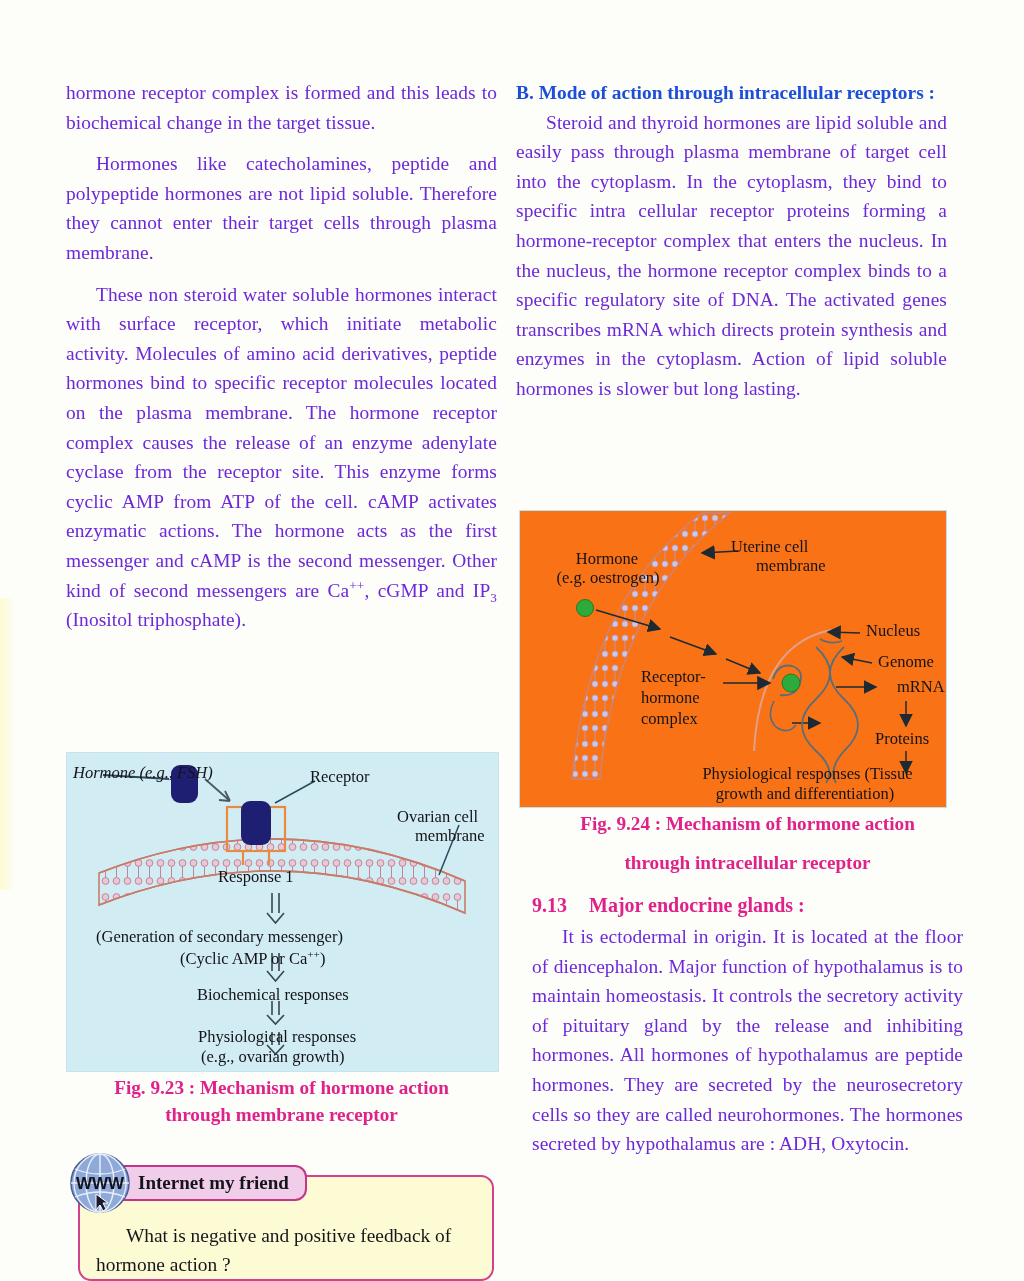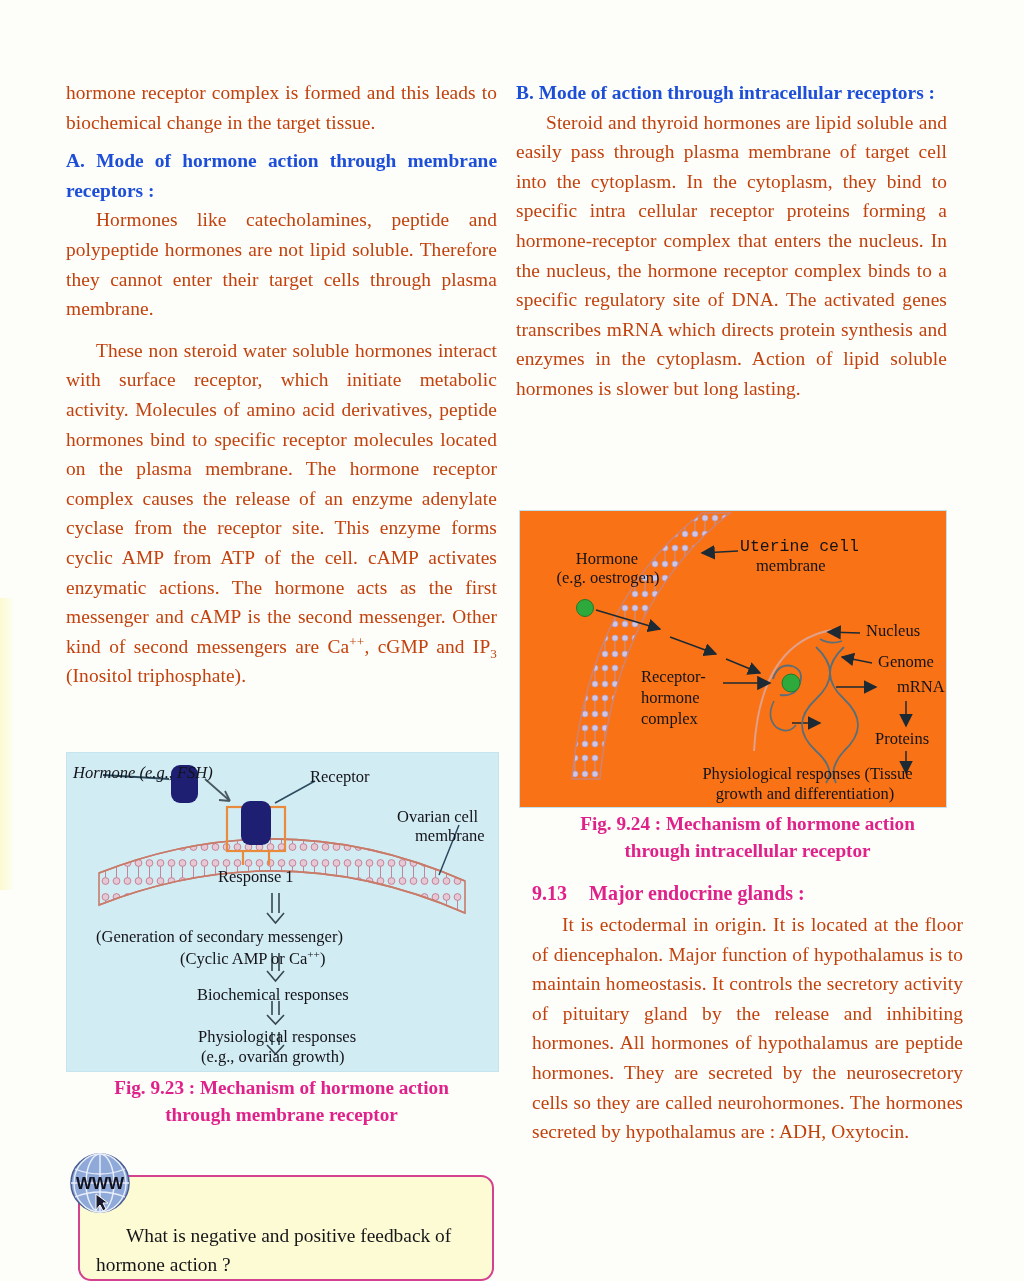--- a/index.html
+++ b/index.html
@@ -21,21 +21,21 @@
   .col{position:absolute;top:78px;width:431px;}
   .col-left{left:66px;}
   .col-right{left:516px;}
 
   p.body{
     margin:0 0 0 0;
     font-size:19.4px;
     line-height:29.6px;
     text-align:justify;
     text-justify:inter-word;
-    color:#c2410c;
+    color:#6d28d9;
     letter-spacing:0.1px;
   }
   p.body + p.body{margin-top:12px;}
   p.indent{text-indent:30px;}
   p.head{
     margin:9px 0 0 0;
     font-size:19.4px;
     line-height:29.6px;
     font-weight:bold;
     text-align:justify;
@@ -128,21 +128,20 @@
 <body>
 
 <div class="page">
 
   <div class="scanband"></div>
 
   <div class="col col-left">
 
     <p class="body">hormone receptor complex is formed and this leads to biochemical change in the target tissue.</p>
 
-    <p class="head">A.  Mode  of  hormone  action  through membrane receptors :</p>
 
     <p class="body indent">Hormones like catecholamines, peptide and polypeptide hormones are not lipid soluble. Therefore they cannot enter their target cells through plasma membrane.</p>
 
     <p class="body indent"><span>These non steroid water soluble hormones interact with surface receptor, which initiate metabolic activity. Molecules of amino acid derivatives, peptide hormones bind to specific receptor molecules located on the plasma membrane. The hormone receptor complex causes the release of an enzyme adenylate cyclase from the receptor site. This enzyme forms cyclic AMP from ATP of the cell. cAMP activates enzymatic actions. The hormone acts as the first messenger and cAMP is the second messenger. Other kind of second messengers are Ca</span><sup class="chg">++</sup><span>, cGMP and IP</span><sub class="sb">3</sub><span> (Inositol triphosphate).</span></p>
   </div>
 
   <div class="fig fig23">
     <svg width="431" height="318" viewBox="0 0 431 318">
       <defs>
         <pattern id="bilayer" x="0" y="0" width="11" height="34" patternUnits="userSpaceOnUse">
@@ -205,20 +204,23 @@
     <div class="lbl" style="left:134px;top:294px;">(e.g., ovarian growth)</div>
   </div>
 
   <div style="position:absolute;left:66px;top:1074px;width:431px;">
     <div class="figcap" style="margin-top:0;">Fig. 9.23 : Mechanism of hormone action</div>
     <div class="figcap" style="margin-top:0;">through membrane receptor</div>
   </div>
 
   <div class="netbox"></div>
 
+  <div class="nettab">
+    <span class="nettab-label">Internet my friend</span>
+  </div>
 
   <div class="globe">
     <svg width="62" height="62" viewBox="0 0 62 62">
       <circle cx="31" cy="31" r="29" fill="#8fa9d8" stroke="#4a5e92" stroke-width="1.6"></circle>
       <ellipse cx="31" cy="31" rx="14" ry="29" fill="none" stroke="#e9eefb" stroke-width="1.5"></ellipse>
       <ellipse cx="31" cy="31" rx="26" ry="29" fill="none" stroke="#e9eefb" stroke-width="1.3"></ellipse>
       <line x1="31" y1="2" x2="31" y2="60" stroke="#e9eefb" stroke-width="1.5"></line>
       <line x1="2" y1="31" x2="60" y2="31" stroke="#e9eefb" stroke-width="1.5"></line>
       <path d="M 6 17 Q 31 27 56 17" fill="none" stroke="#e9eefb" stroke-width="1.3"></path>
       <path d="M 6 45 Q 31 35 56 45" fill="none" stroke="#e9eefb" stroke-width="1.3"></path>
@@ -281,39 +283,39 @@
 
       <line x1="352" y1="152" x2="322" y2="146" stroke="#1d2a33" stroke-width="1.5" marker-end="url(#ah2)"></line>
       <line x1="316" y1="176" x2="356" y2="176" stroke="#1d2a33" stroke-width="1.5" marker-end="url(#ah2)"></line>
       <line x1="386" y1="190" x2="386" y2="215" stroke="#1d2a33" stroke-width="1.5" marker-end="url(#ah2)"></line>
       <line x1="386" y1="240" x2="386" y2="262" stroke="#1d2a33" stroke-width="1.5" marker-end="url(#ah2)"></line>
     </svg>
 
     <div class="lbl c" style="left:22px;top:38px;width:130px;">Hormone</div>
     <div class="lbl c" style="left:13px;top:57px;width:150px;">(e.g. oestrogen)</div>
 
-    <div class="lbl" style="left:220px;top:26px;font-family:Liberation Mono, monospace;">Uterine cell</div>
+    <div class="lbl" style="left:211px;top:26px;">Uterine cell</div>
     <div class="lbl" style="left:236px;top:45px;">membrane</div>
 
     <div class="lbl" style="left:346px;top:110px;">Nucleus</div>
     <div class="lbl" style="left:358px;top:141px;">Genome</div>
     <div class="lbl" style="left:361px;top:166px;margin-left:16px;">mRNA</div>
     <div class="lbl" style="left:355px;top:218px;">Proteins</div>
 
     <div class="lbl" style="left:121px;top:156px;">Receptor-</div>
     <div class="lbl" style="left:121px;top:177px;">hormone</div>
     <div class="lbl" style="left:121px;top:198px;">complex</div>
 
     <div class="lbl c" style="left:160px;top:253px;width:255px;">Physiological responses (Tissue</div>
     <div class="lbl c" style="left:175px;top:273px;width:220px;">growth and differentiation)</div>
   </div>
 
   <div style="position:absolute;left:532px;top:810px;width:431px;">
     <div class="figcap" style="margin-top:0;">Fig. 9.24 : Mechanism of hormone action</div>
-    <div class="figcap" style="margin-top:0;">through intracellular receptor</div>
+    <div class="figcap" style="margin-top:12px;">through intracellular receptor</div>
 
     <div class="sec-num"><span>9.13</span><span class="sp"></span><span>Major endocrine glands :</span></div>
 
 
     <p class="body indent" style="margin-top:2px;">It is ectodermal in origin. It is located at the floor of diencephalon. Major function of hypothalamus is to maintain homeostasis. It controls the secretory activity of pituitary gland by the release and inhibiting hormones. All hormones of hypothalamus are peptide hormones. They are secreted by the neurosecretory cells so they are called neurohormones. The hormones secreted by hypothalamus are : ADH, Oxytocin.</p>
   </div>
 
 </div>
 
 </body></html>

